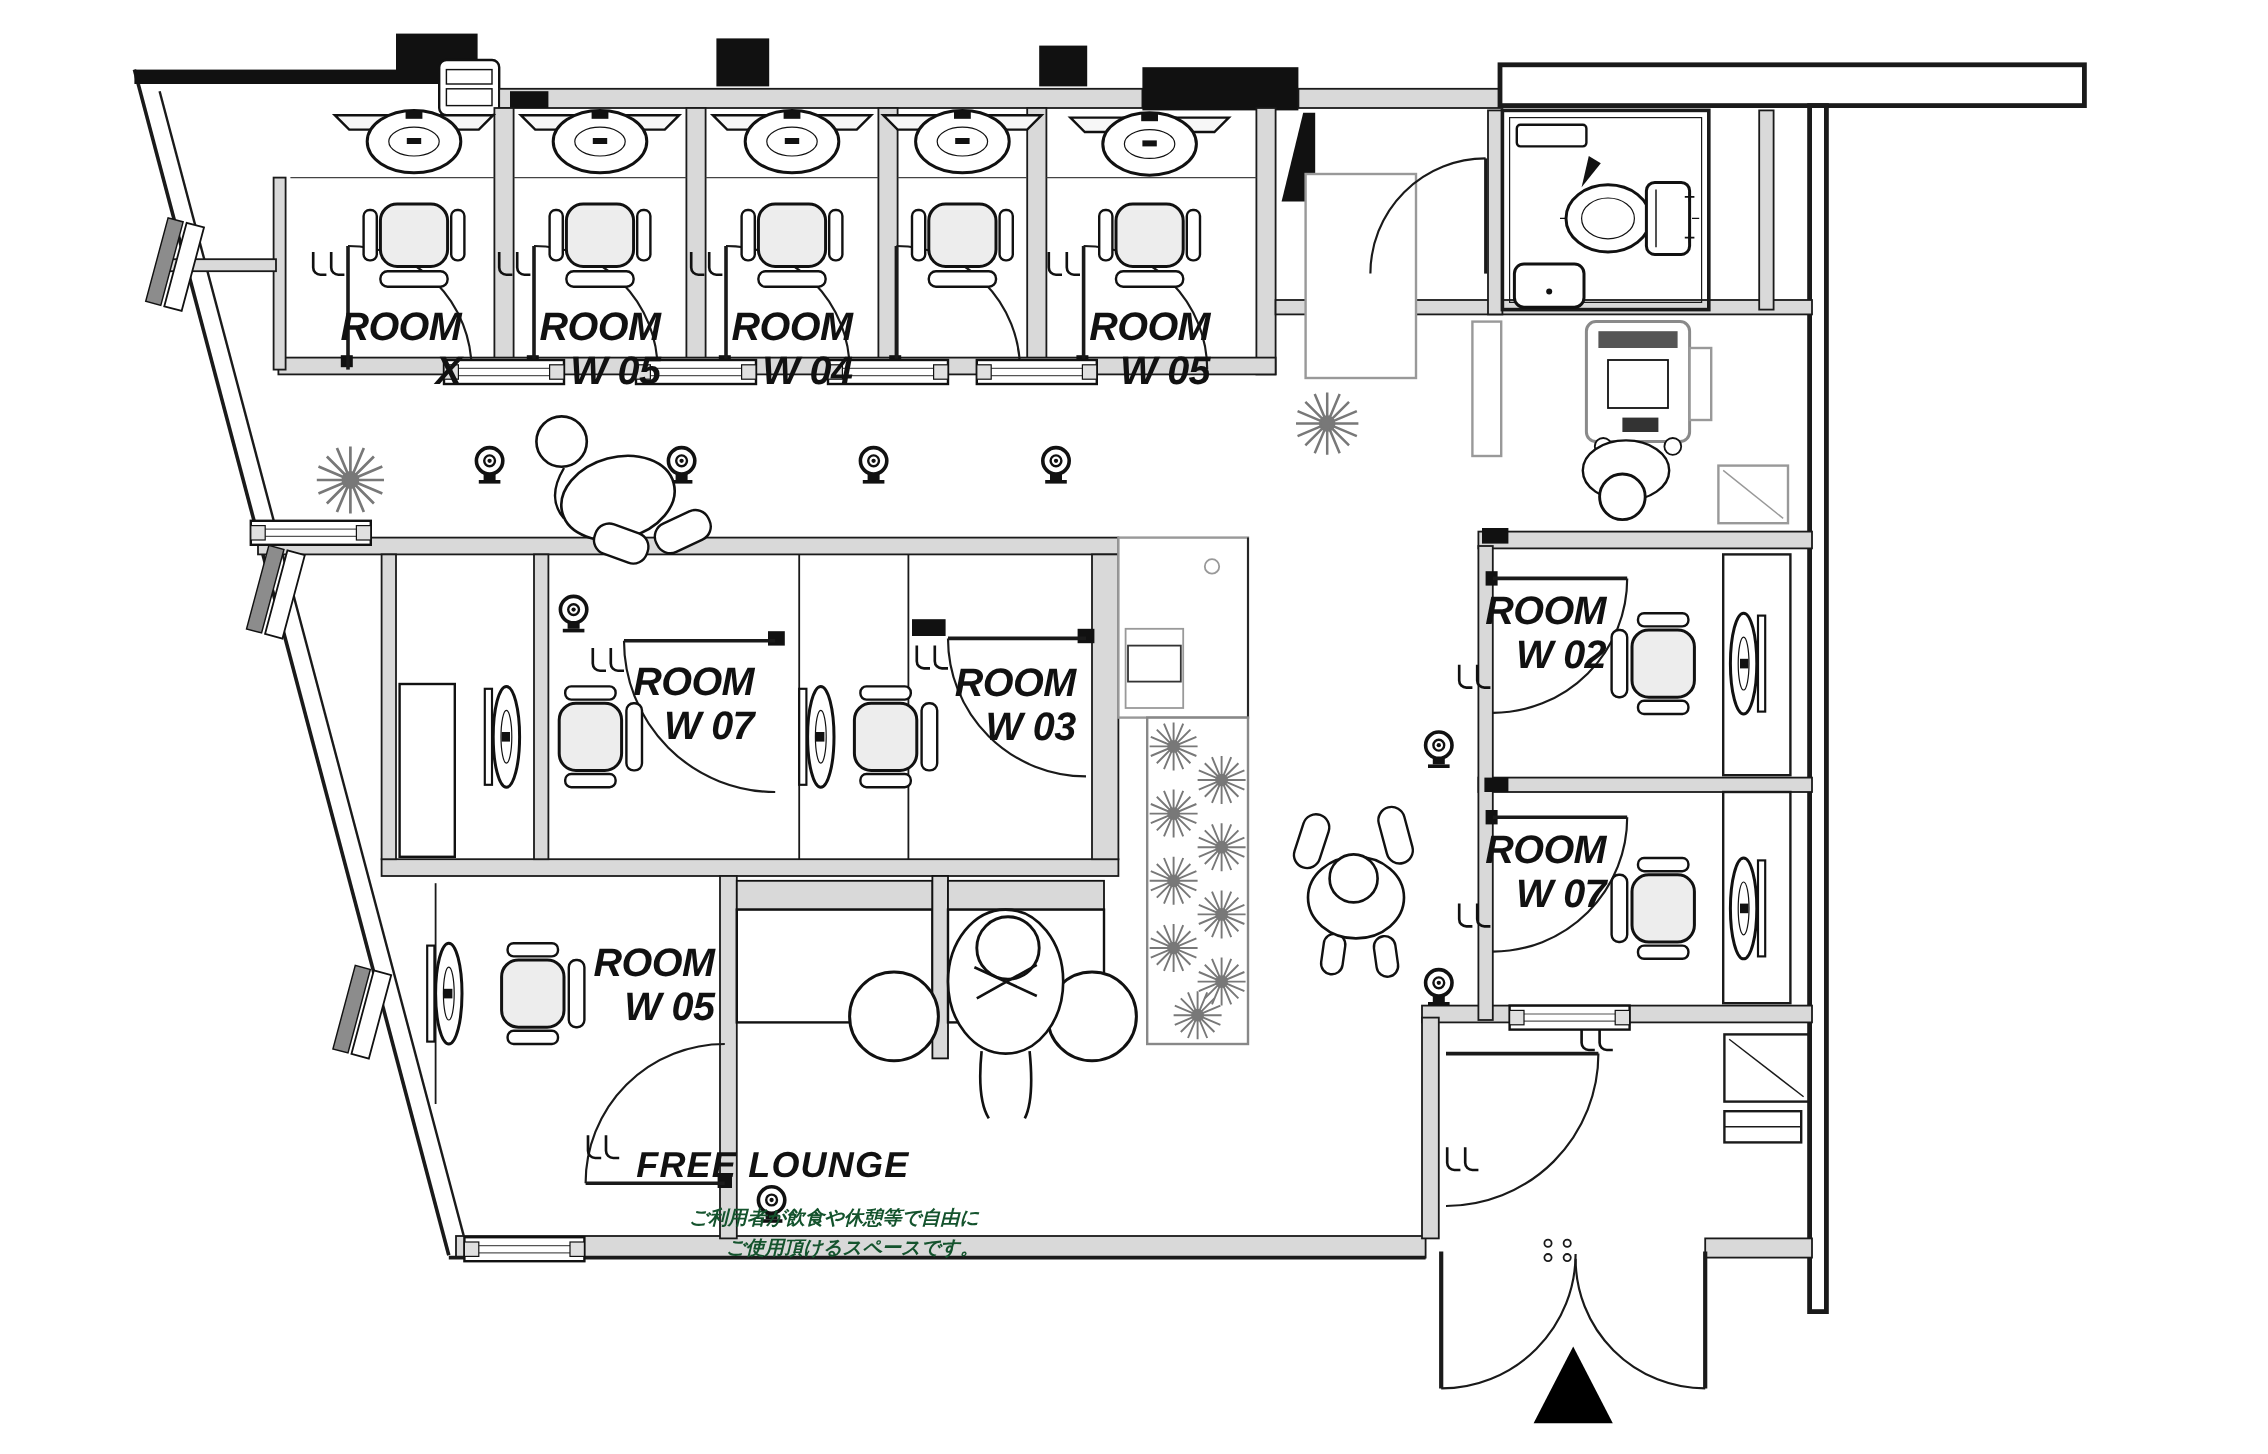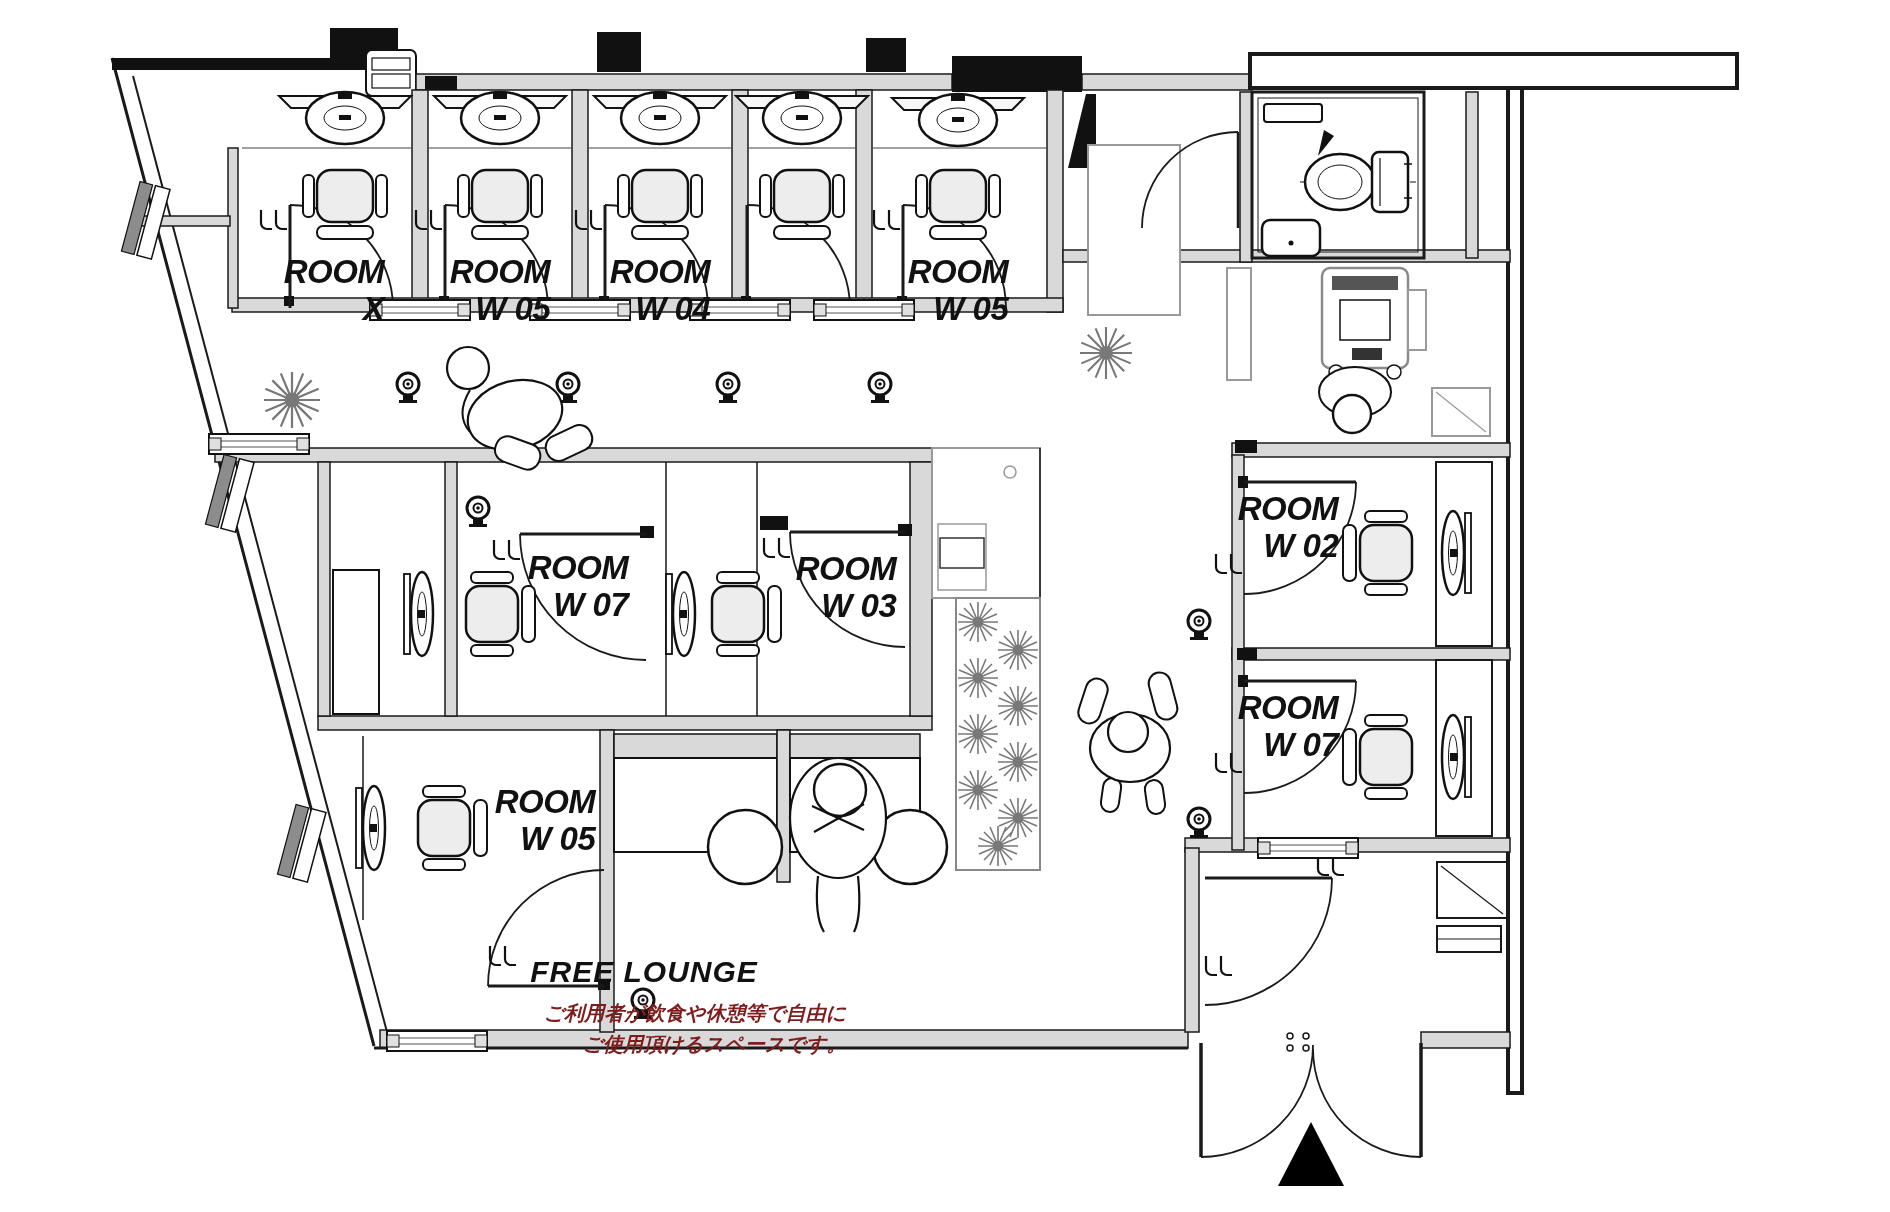--- a/index.html
+++ b/index.html
@@ -2,21 +2,21 @@
 <html><head>
 <meta charset="utf-8">
 <style>
   html,body{margin:0;padding:0;background:#fff;}
   #plan{position:relative;width:1890px;height:1212px;background:#fff;overflow:hidden;
         font-family:"Liberation Sans","DejaVu Sans",sans-serif;}
   #linework{position:absolute;left:0;top:0;}
   .lbl{position:absolute;transform:translate(-50%,-50%);text-align:right;color:#111;font-style:italic;}
   .room span{display:block;font-weight:bold;font-size:33px;line-height:1.12;white-space:nowrap;letter-spacing:-0.5px;}
   .lounge-title span{display:block;font-weight:bold;font-size:30px;letter-spacing:1px;white-space:nowrap;}
-  .lounge-note span{display:block;font-weight:bold;font-size:20px;line-height:1.55;white-space:nowrap;color:#7f1d1d;}
+  .lounge-note span{display:block;font-weight:bold;font-size:16px;line-height:1.55;white-space:nowrap;color:#14532d;}
 </style>
 </head>
 <body>
 
 <div id="plan">
 
 <svg id="linework" width="1890" height="1212" viewBox="0 0 1890 1212" xmlns="http://www.w3.org/2000/svg">
   <defs>
     <g id="sym-desk">
       <polygon points="-66,-18 66,-18 54,-6 -54,-6" fill="#f7f7f7" stroke="#111" stroke-width="2"></polygon>

